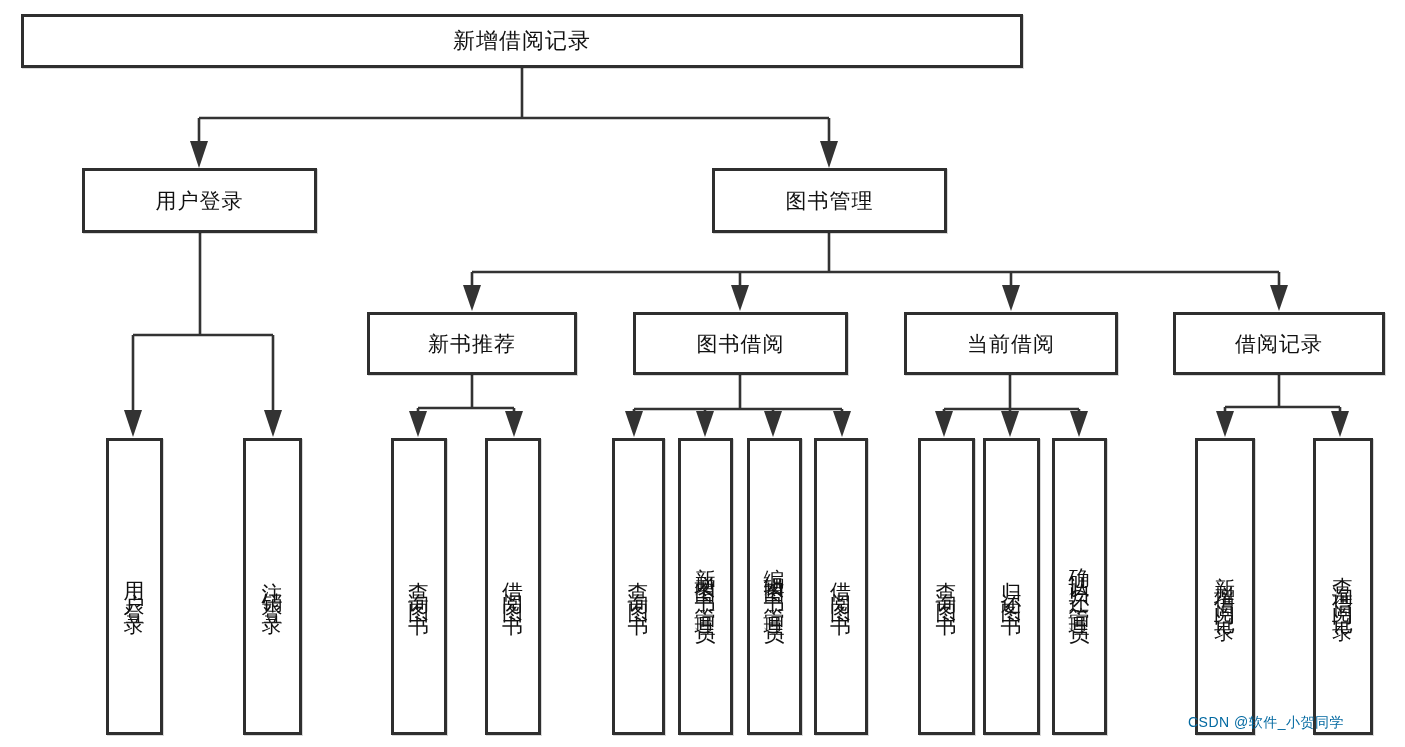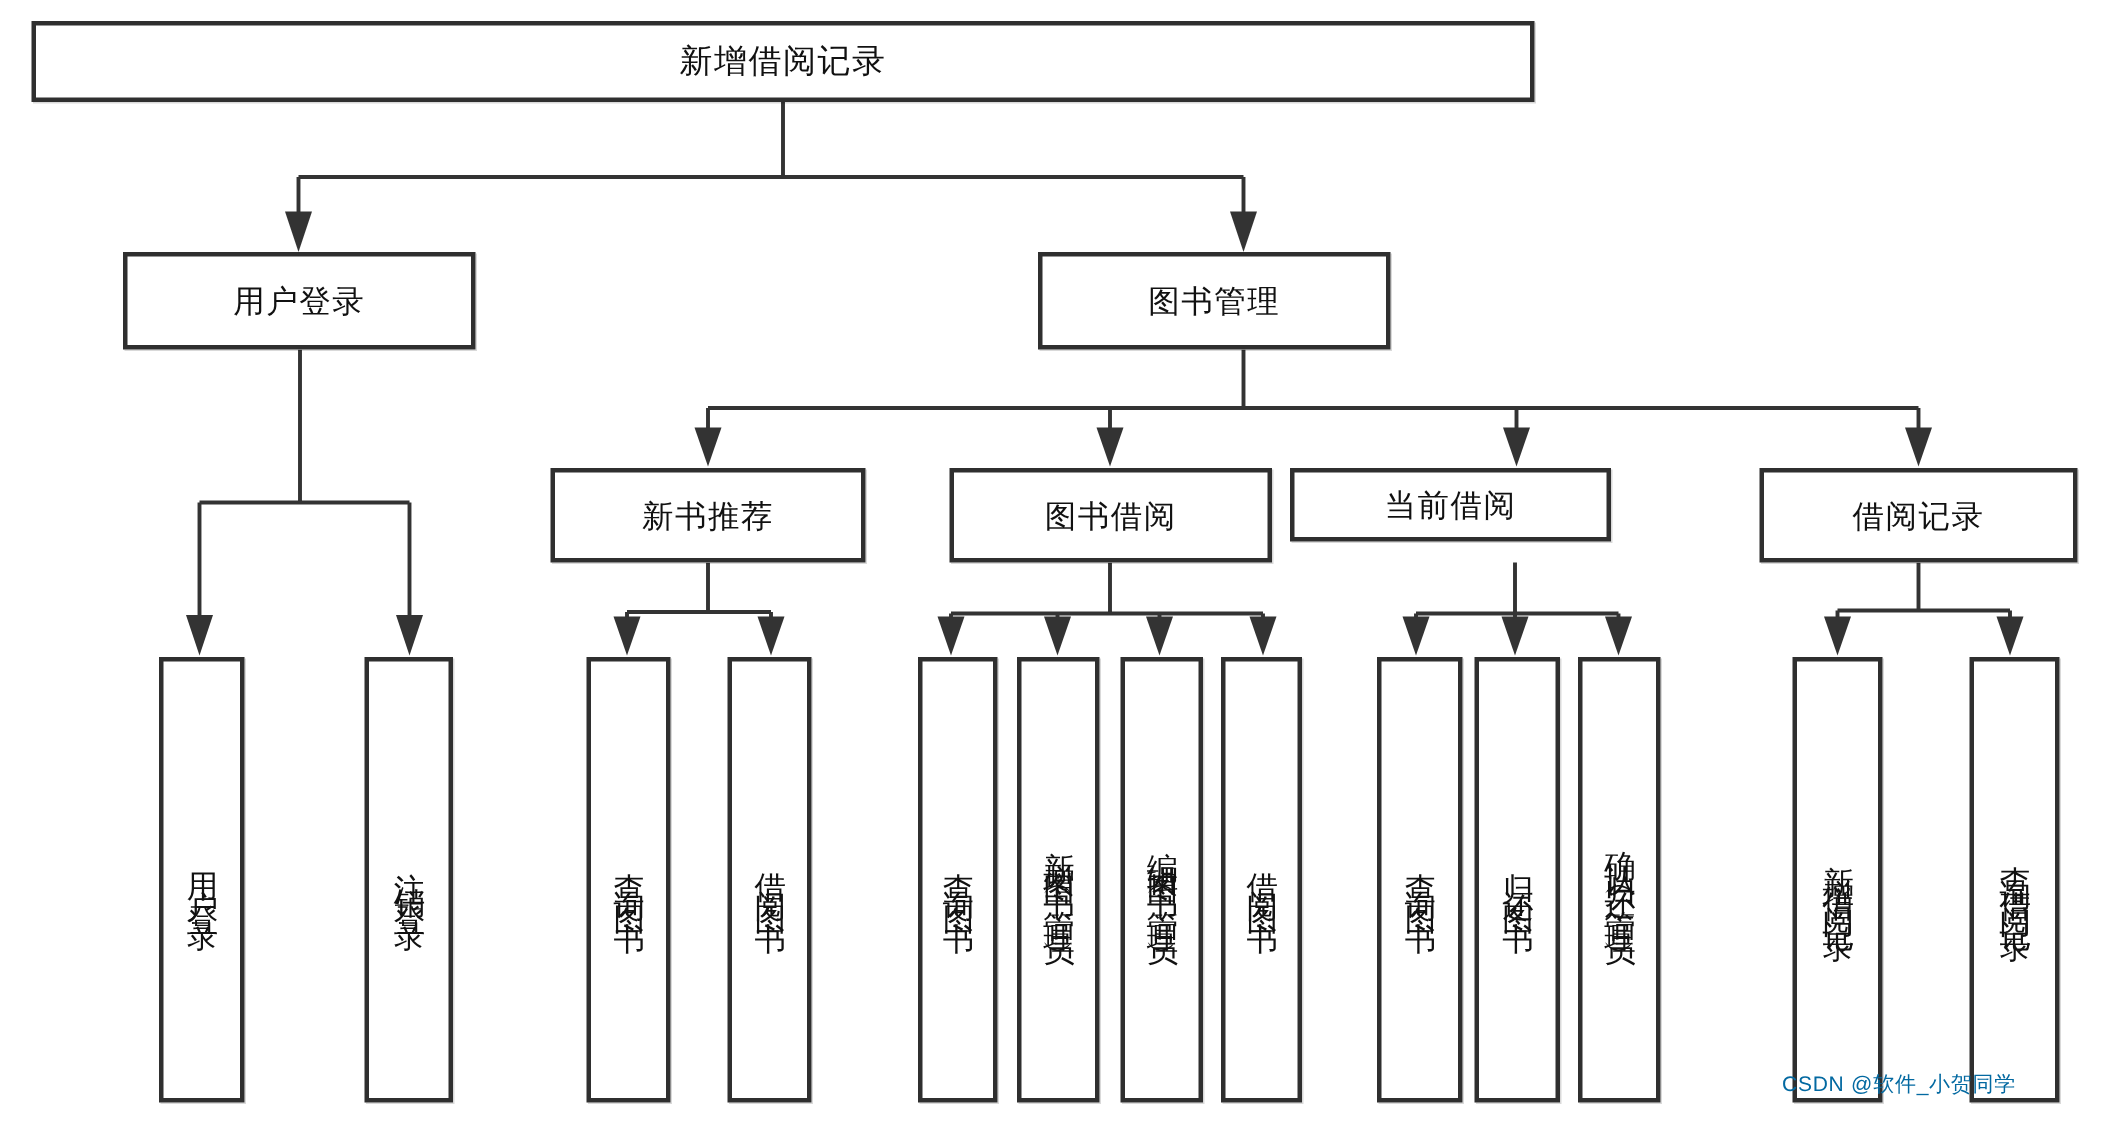--- a/index.html
+++ b/index.html
@@ -105,25 +105,25 @@
       <polygon points="1070,411 1088,411 1079,437"></polygon>
 
       <polygon points="1216,411 1234,411 1225,437"></polygon>
       <polygon points="1331,411 1349,411 1340,437"></polygon>
     </g>
   </svg>
 
   <div class="node root" style="left:21px;top:14px;width:1002px;height:54px;">新增借阅记录</div>
 
   <div class="node" style="left:82px;top:168px;width:235px;height:65px;">用户登录</div>
-  <div class="node" style="left:692px;top:168px;width:235px;height:65px;">图书管理</div>
+  <div class="node" style="left:712px;top:168px;width:235px;height:65px;">图书管理</div>
 
   <div class="node" style="left:633px;top:312px;width:215px;height:63px;">图书借阅</div>
   <div class="node" style="left:367px;top:312px;width:210px;height:63px;">新书推荐</div>
-  <div class="node" style="left:860px;top:312px;width:214px;height:49px;">当前借阅</div>
+  <div class="node" style="left:904px;top:312px;width:214px;height:63px;">当前借阅</div>
   <div class="node" style="left:1173px;top:312px;width:212px;height:63px;">借阅记录</div>
 
   <div class="leaf" style="left:106px;top:438px;width:57px;height:297px;">
     <span class="vtext">用户登录</span>
   </div>
   <div class="leaf" style="left:243px;top:438px;width:59px;height:297px;">
     <span class="vtext">注销登录</span>
   </div>
 
   <div class="leaf" style="left:391px;top:438px;width:56px;height:297px;">

